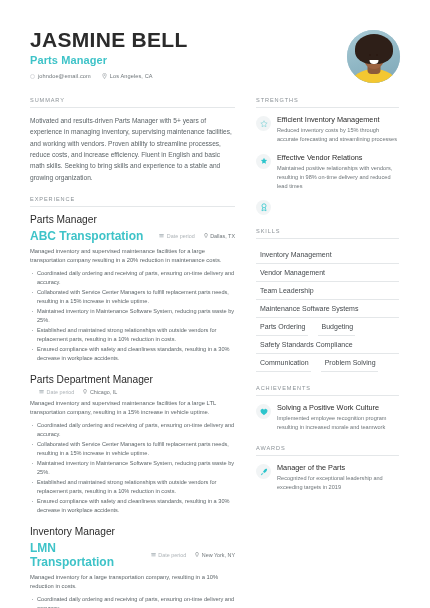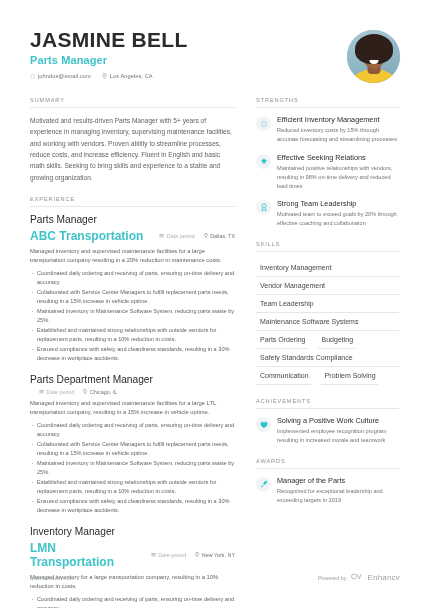--- a/index.html
+++ b/index.html
@@ -426,35 +426,31 @@
           </div>
         </div>
 
         <div class="icon-item">
           <div class="icon-badge">
             <svg width="8" height="8" viewBox="0 0 16 16">
                 <path d="M8 1.4l1.9 4 4.4.6-3.2 3.1.8 4.4L8 11.4 4.1 13.5l.8-4.4L1.7 6l4.4-.6z" fill="#2cc5cc"></path>
               </svg>
           </div>
           <div class="body">
-            <div class="icon-title">Effective Seeking Relations</div>
+            <div class="icon-title">Effective Vendor Relations</div>
             <div class="icon-desc">Maintained positive relationships with vendors, resulting in 98% on-time delivery and reduced lead times</div>
           </div>
         </div>
 
         <div class="icon-item">
           <div class="icon-badge">
             <svg width="8" height="9" viewBox="0 0 14 16">
                 <circle cx="7" cy="5" r="3.6" fill="none" stroke="#2cc5cc" stroke-width="1.4"></circle>
                 <path d="M4.6 8.4L3.4 14l3.6-1.9L10.6 14 9.4 8.4" fill="none" stroke="#2cc5cc" stroke-width="1.3"></path>
               </svg>
-          </div>
-          <div class="body">
-            <div class="icon-title">Strong Team Leadership</div>
-            <div class="icon-desc">Motivated team to exceed goals by 20% through effective coaching and collaboration</div>
           </div>
         </div>
       </div>
 
       <div class="section">
         <div class="section-label">SKILLS</div>
         <div class="skills-wrap">
           <div class="skill full">Inventory Management</div>
           <div class="skill full">Vendor Management</div>
           <div class="skill full">Team Leadership</div>
@@ -496,29 +492,14 @@
           <div class="body">
             <div class="icon-title">Manager of the Parts</div>
             <div class="icon-desc">Recognized for exceptional leadership and exceeding targets in 2019</div>
           </div>
         </div>
       </div>
 
     </div>
   </div>
 
-  <div class="footer">
-    <div class="footer-url">www.enhancv.com</div>
-    <div class="powered">
-      <span>Powered by</span>
-      <span class="brand">
-        <span>
-          <svg width="13" height="7" viewBox="0 0 26 14">
-            <circle cx="6" cy="7" r="5" fill="none" stroke="#9aa1a6" stroke-width="1.4"></circle>
-            <path d="M13 2.2l3.6 9.6L20.2 2.2" fill="none" stroke="#9aa1a6" stroke-width="1.4"></path>
-          </svg>
-        </span>
-        <span>Enhancv</span>
-      </span>
-    </div>
-  </div>
 
 </div>
 
 </body></html>

